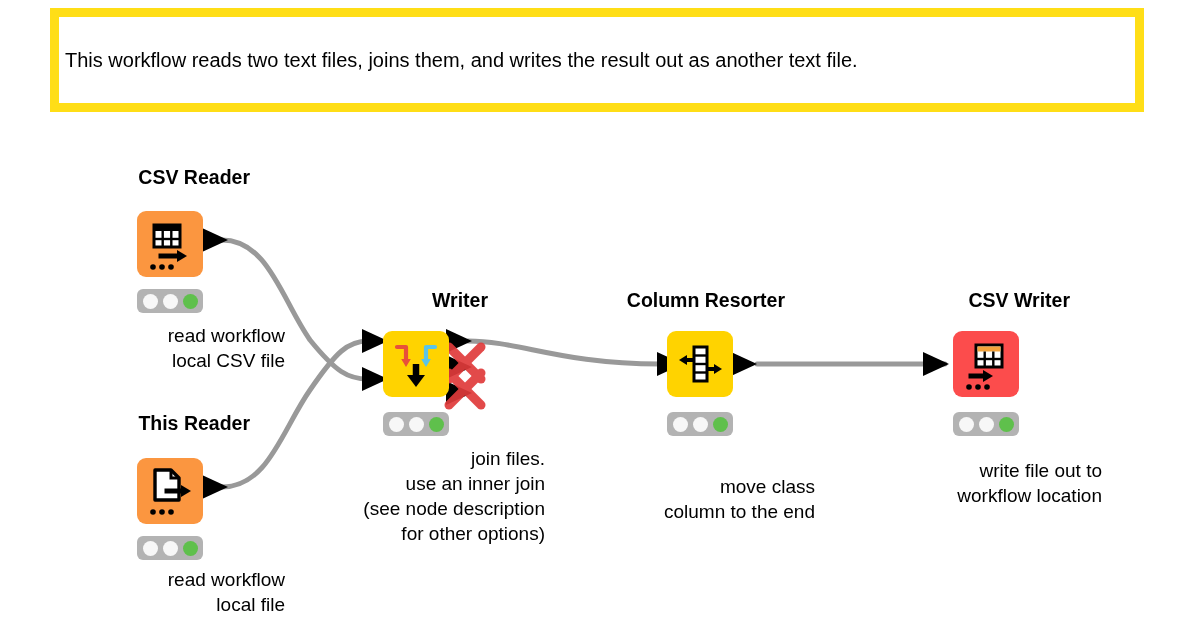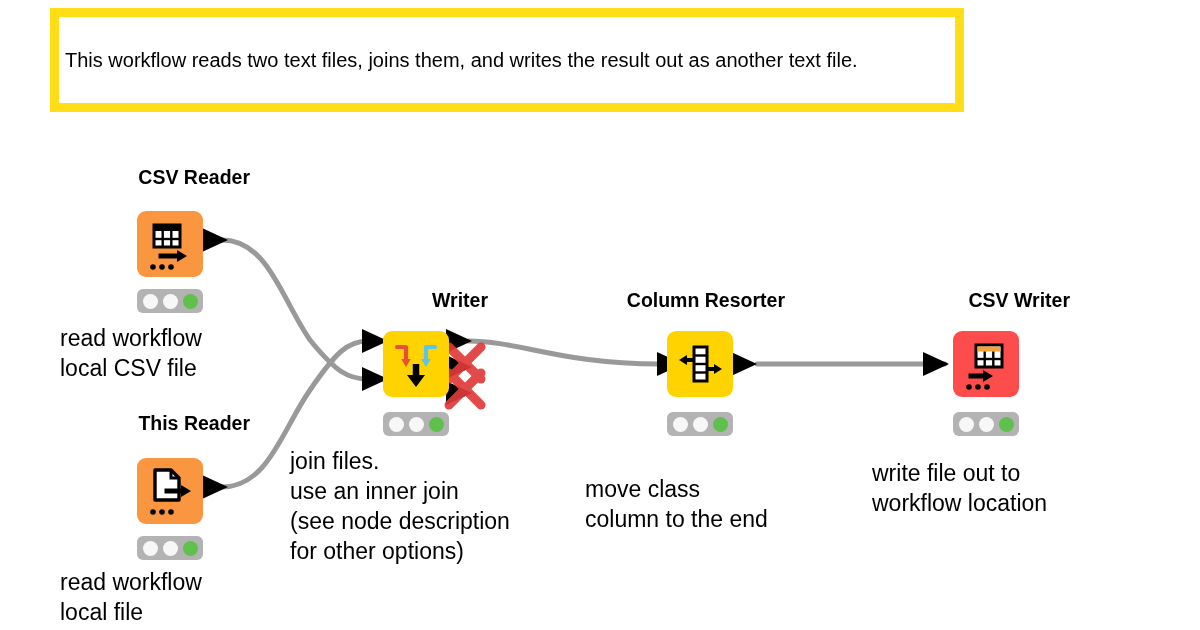--- a/index.html
+++ b/index.html
@@ -14,21 +14,21 @@
     overflow: hidden;
     font-family: "Liberation Sans", sans-serif;
     color: #000000;
   }
 
   
   #annotation-box {
     position: absolute;
     left: 50px;
     top: 8px;
-    width: 914px;
+    width: 1094px;
     height: 104px;
     box-sizing: border-box;
     border: 9px solid #FFDE17;
     background: #ffffff;
     display: flex;
     align-items: center;
   }
   #annotation-text {
     font-size: 20px;
     line-height: 26px;
@@ -75,24 +75,24 @@
   .status-dot {
     width: 15px;
     height: 15px;
     border-radius: 50%;
   }
   .dot-idle { background: #F7F7F7; }
   .dot-ok   { background: #5FC04C; }
 
   .node-caption {
     position: absolute;
-    font-size: 23px;
-    line-height: 30px;
-    color: #000000;
-    text-align: left;
+    font-size: 19px;
+    line-height: 25px;
+    color: #000000;
+    text-align: right;
     white-space: pre-line;
   }
 
   
   .n-orange { background: #FB9640; }
   .n-yellow { background: #FFD300; }
   .n-red    { background: #FC4C4C; }
 
   .node-icon {
     position: absolute;

